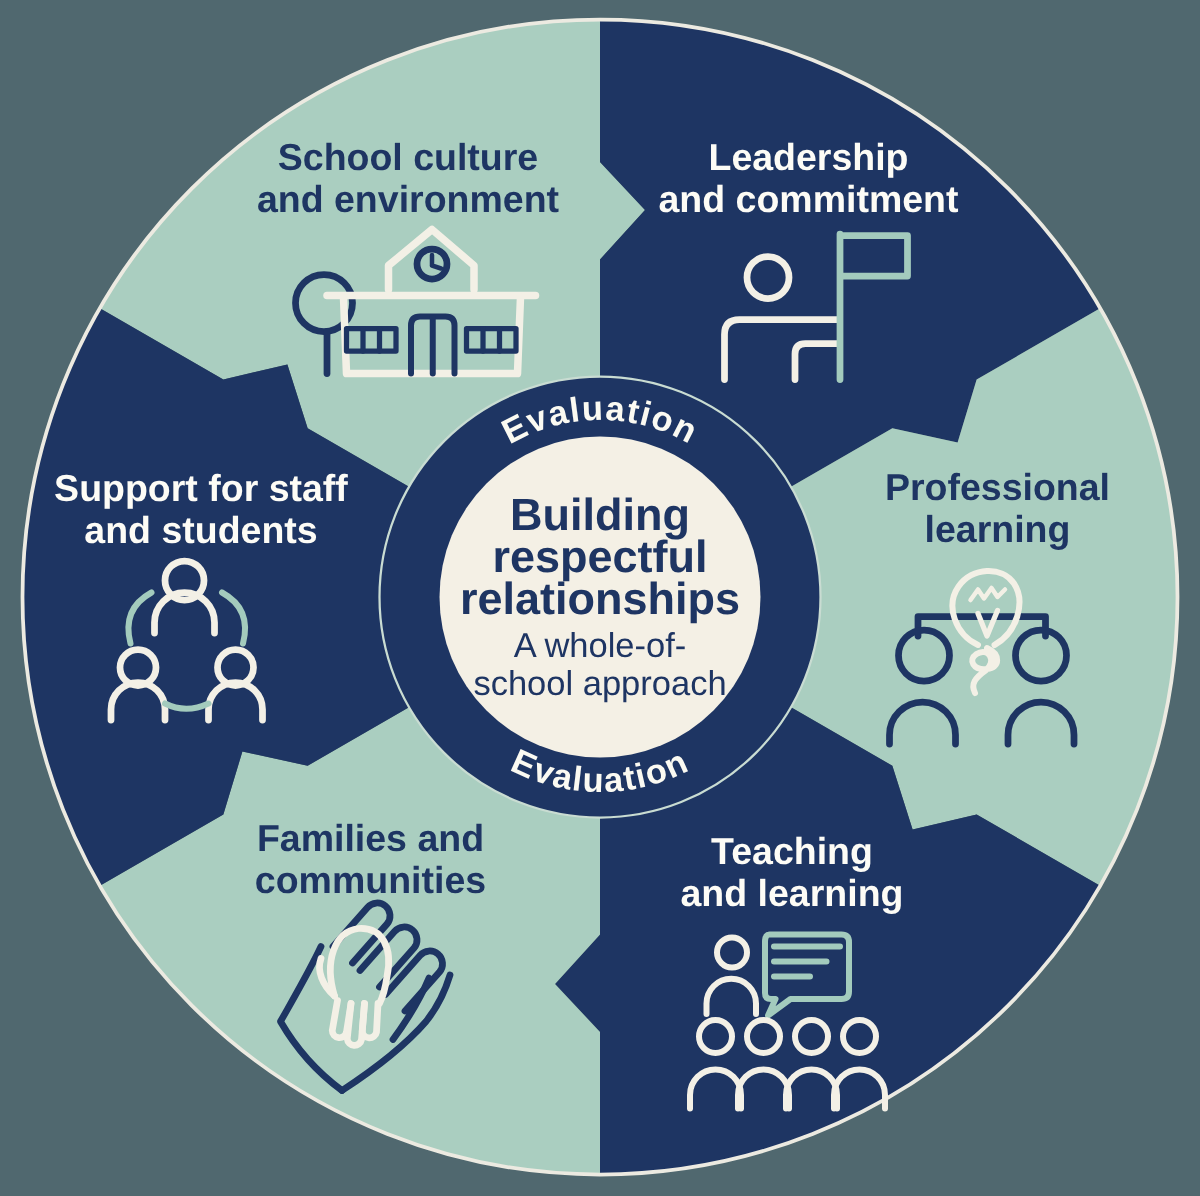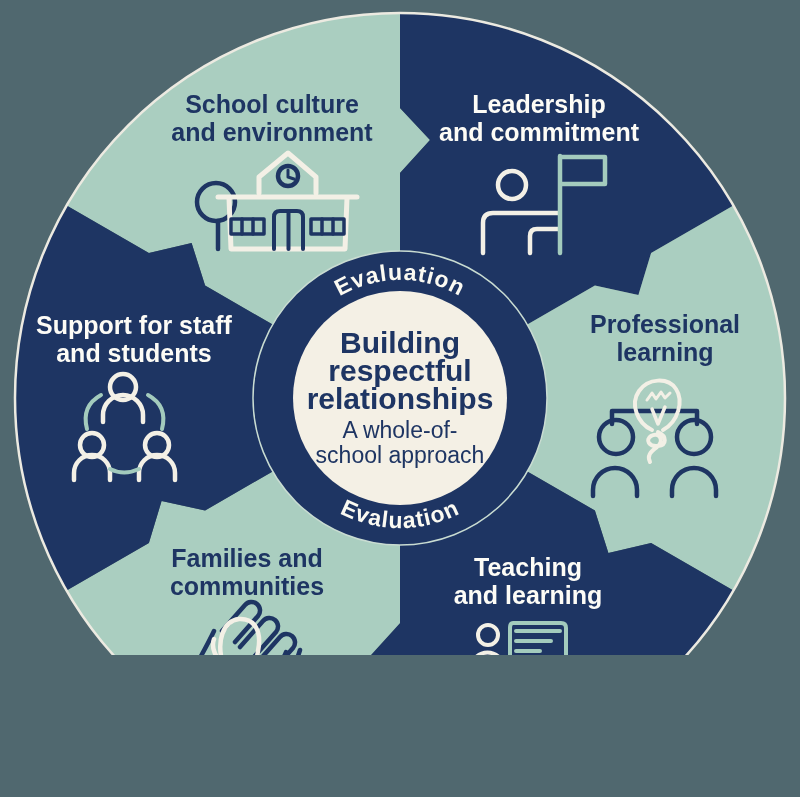--- a/index.html
+++ b/index.html
@@ -1,16 +1,16 @@
 <!DOCTYPE html>
 <html><head>
 <meta charset="utf-8">
 <style>
   html,body{margin:0;padding:0;background:#50686f;}
-  #stage{width:800px;height:655px;position:relative;overflow:hidden;}
+  #stage{width:800px;height:797px;position:relative;overflow:hidden;}
   svg{display:block;}
   text{font-family:"Liberation Sans",sans-serif;}
   .seg-teal{fill:#aacec0;}
   .seg-navy{fill:#1e3563;}
   .lbl{font-size:25px;font-weight:700;text-anchor:middle;}
   .lbl-navy{fill:#1e3563;}
   .lbl-white{fill:#fdfcf6;}
   .eval-text{font-size:23px;font-weight:600;fill:#fbfaf2;letter-spacing:1px;}
   .title-text{font-size:30px;font-weight:700;fill:#1e3563;text-anchor:middle;}
   .subtitle-text{font-size:23px;font-weight:400;fill:#1e3563;text-anchor:middle;}

